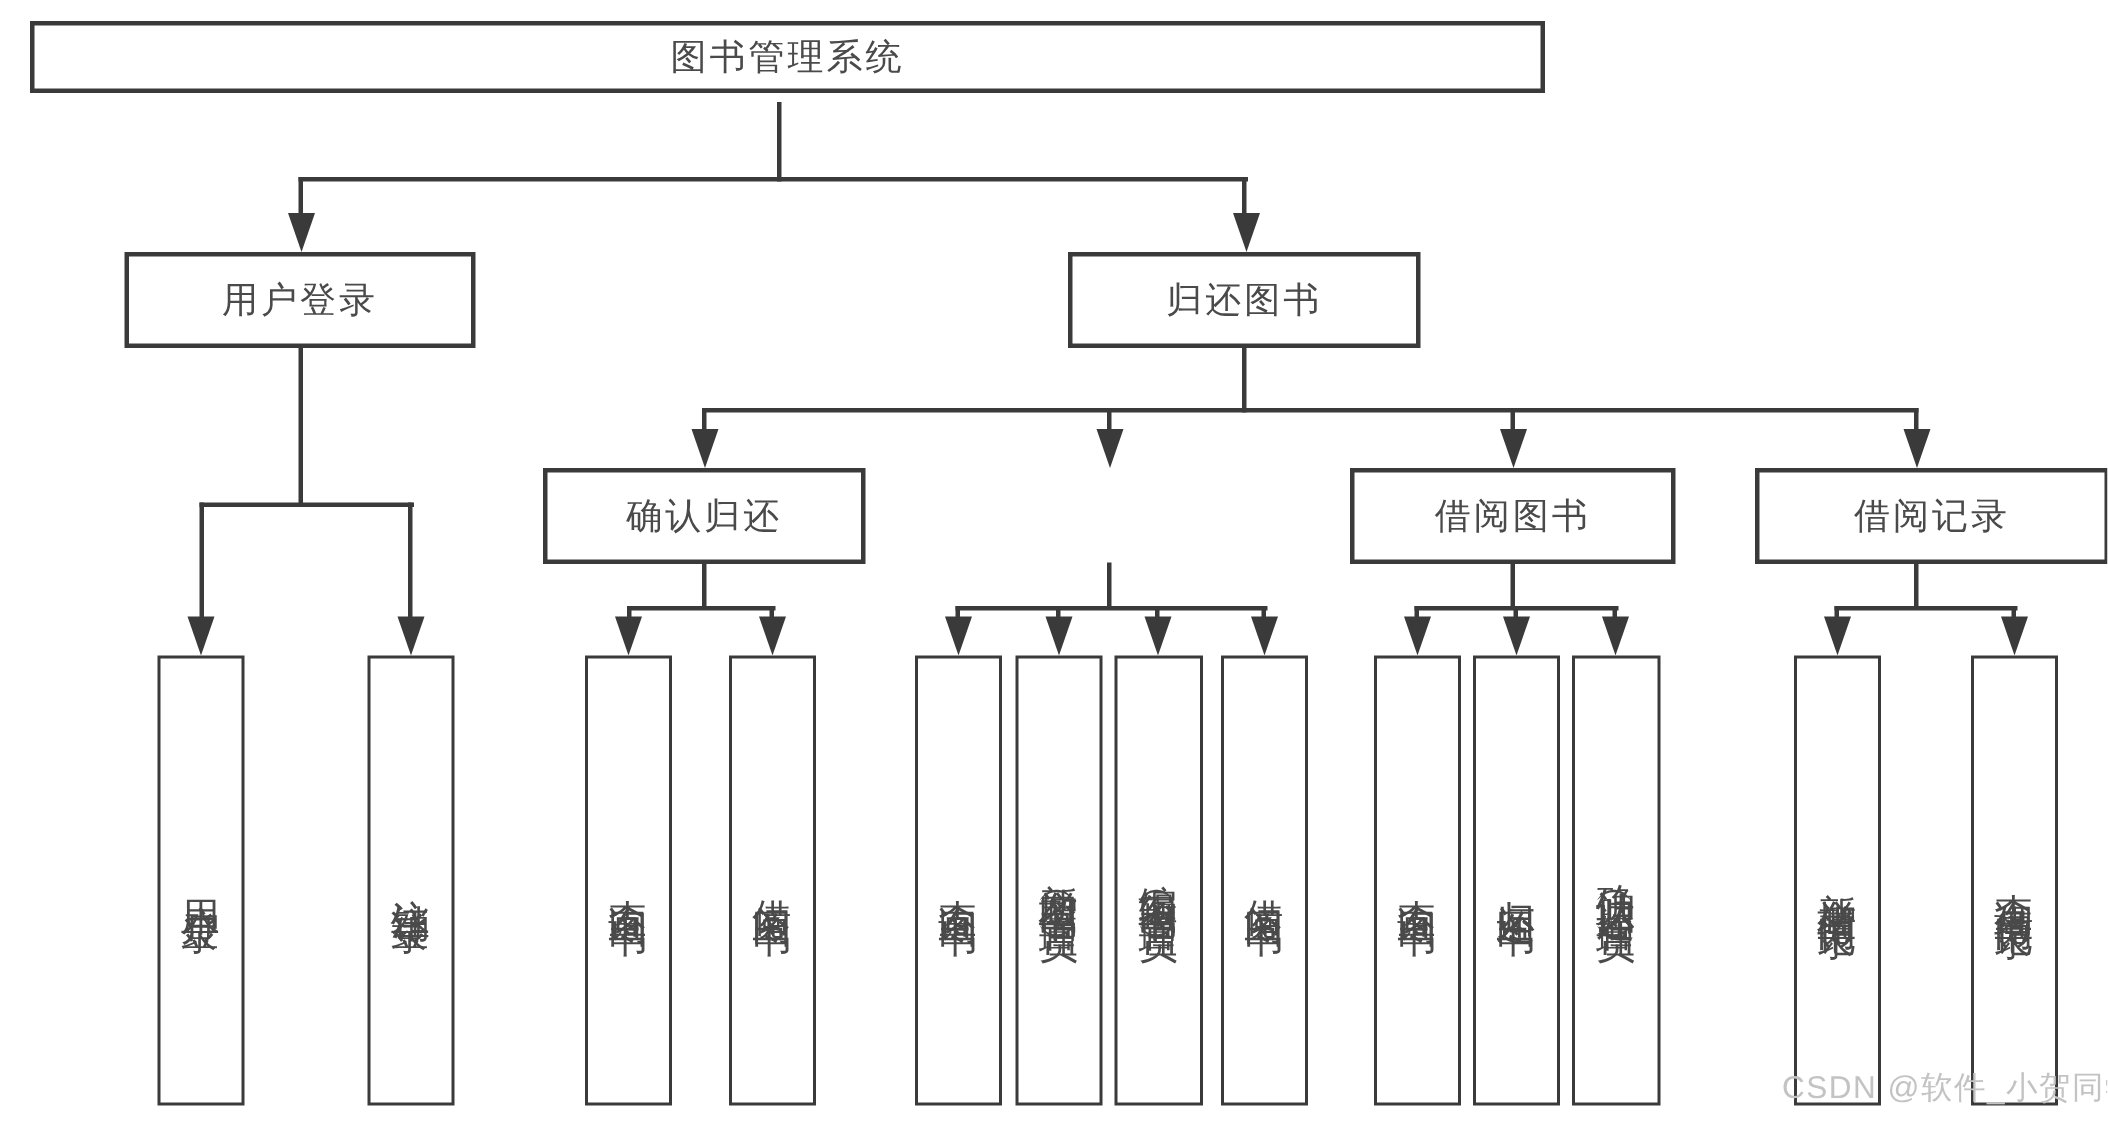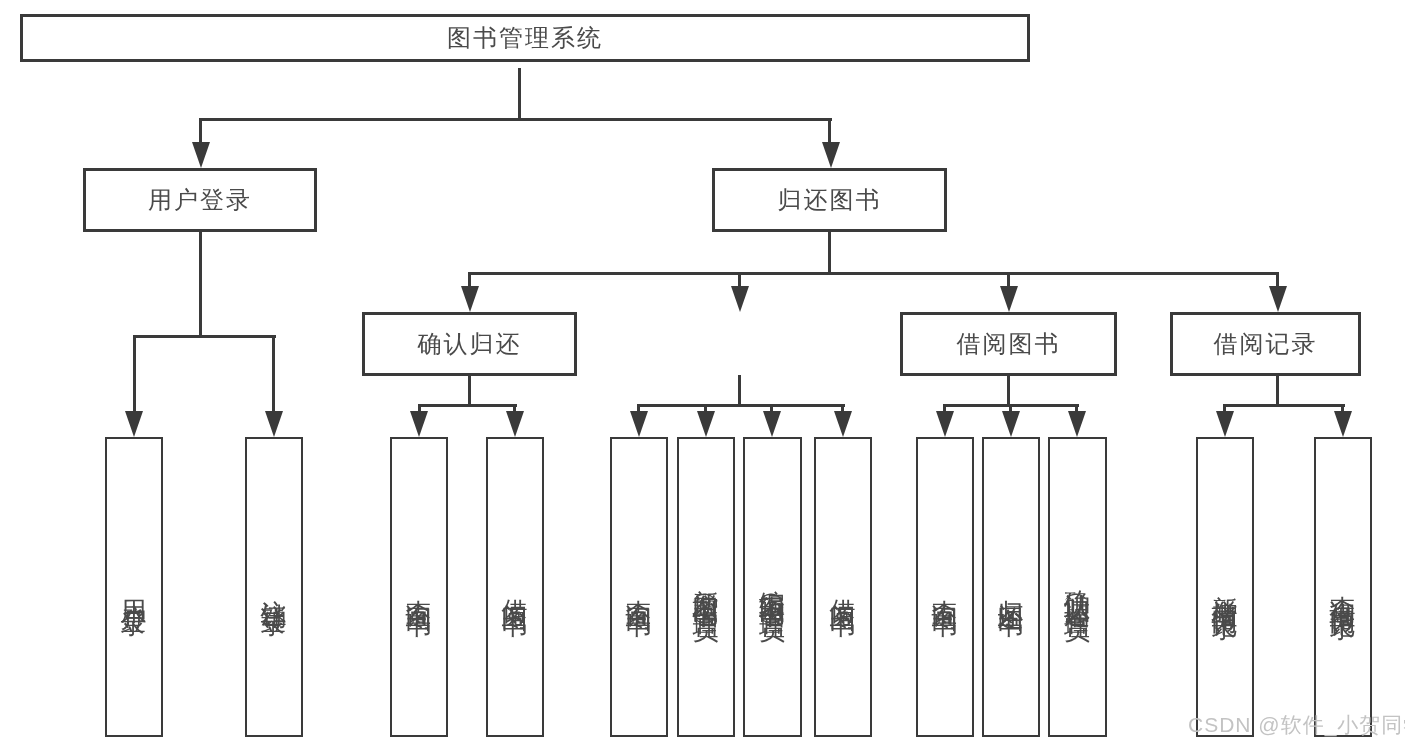--- a/index.html
+++ b/index.html
@@ -72,21 +72,21 @@
   <div class="ah" style="left:1000px;top:286px;"></div>
   <div class="vl" style="left:1276px;top:272px;height:20px;"></div>
   <div class="ah" style="left:1269px;top:286px;"></div>
 
   <div class="box h" style="left:362px;top:312px;width:215px;height:64px;">
     <span>确认归还</span>
   </div>
   <div class="box h" style="left:900px;top:312px;width:217px;height:64px;">
     <span>借阅图书</span>
   </div>
-  <div class="box h" style="left:1170px;top:312px;width:191px;height:64px;">
+  <div class="box h" style="left:1170px;top:312px;width:236px;height:64px;">
     <span>借阅记录</span>
   </div>
 
   <div class="vl" style="left:468px;top:375px;height:31px;"></div>
   <div class="hl" style="left:418px;top:404px;width:99px;"></div>
   <div class="vl" style="left:418px;top:404px;height:12px;"></div>
   <div class="ah" style="left:410px;top:411px;"></div>
   <div class="vl" style="left:513px;top:404px;height:12px;"></div>
   <div class="ah" style="left:506px;top:411px;"></div>
 

